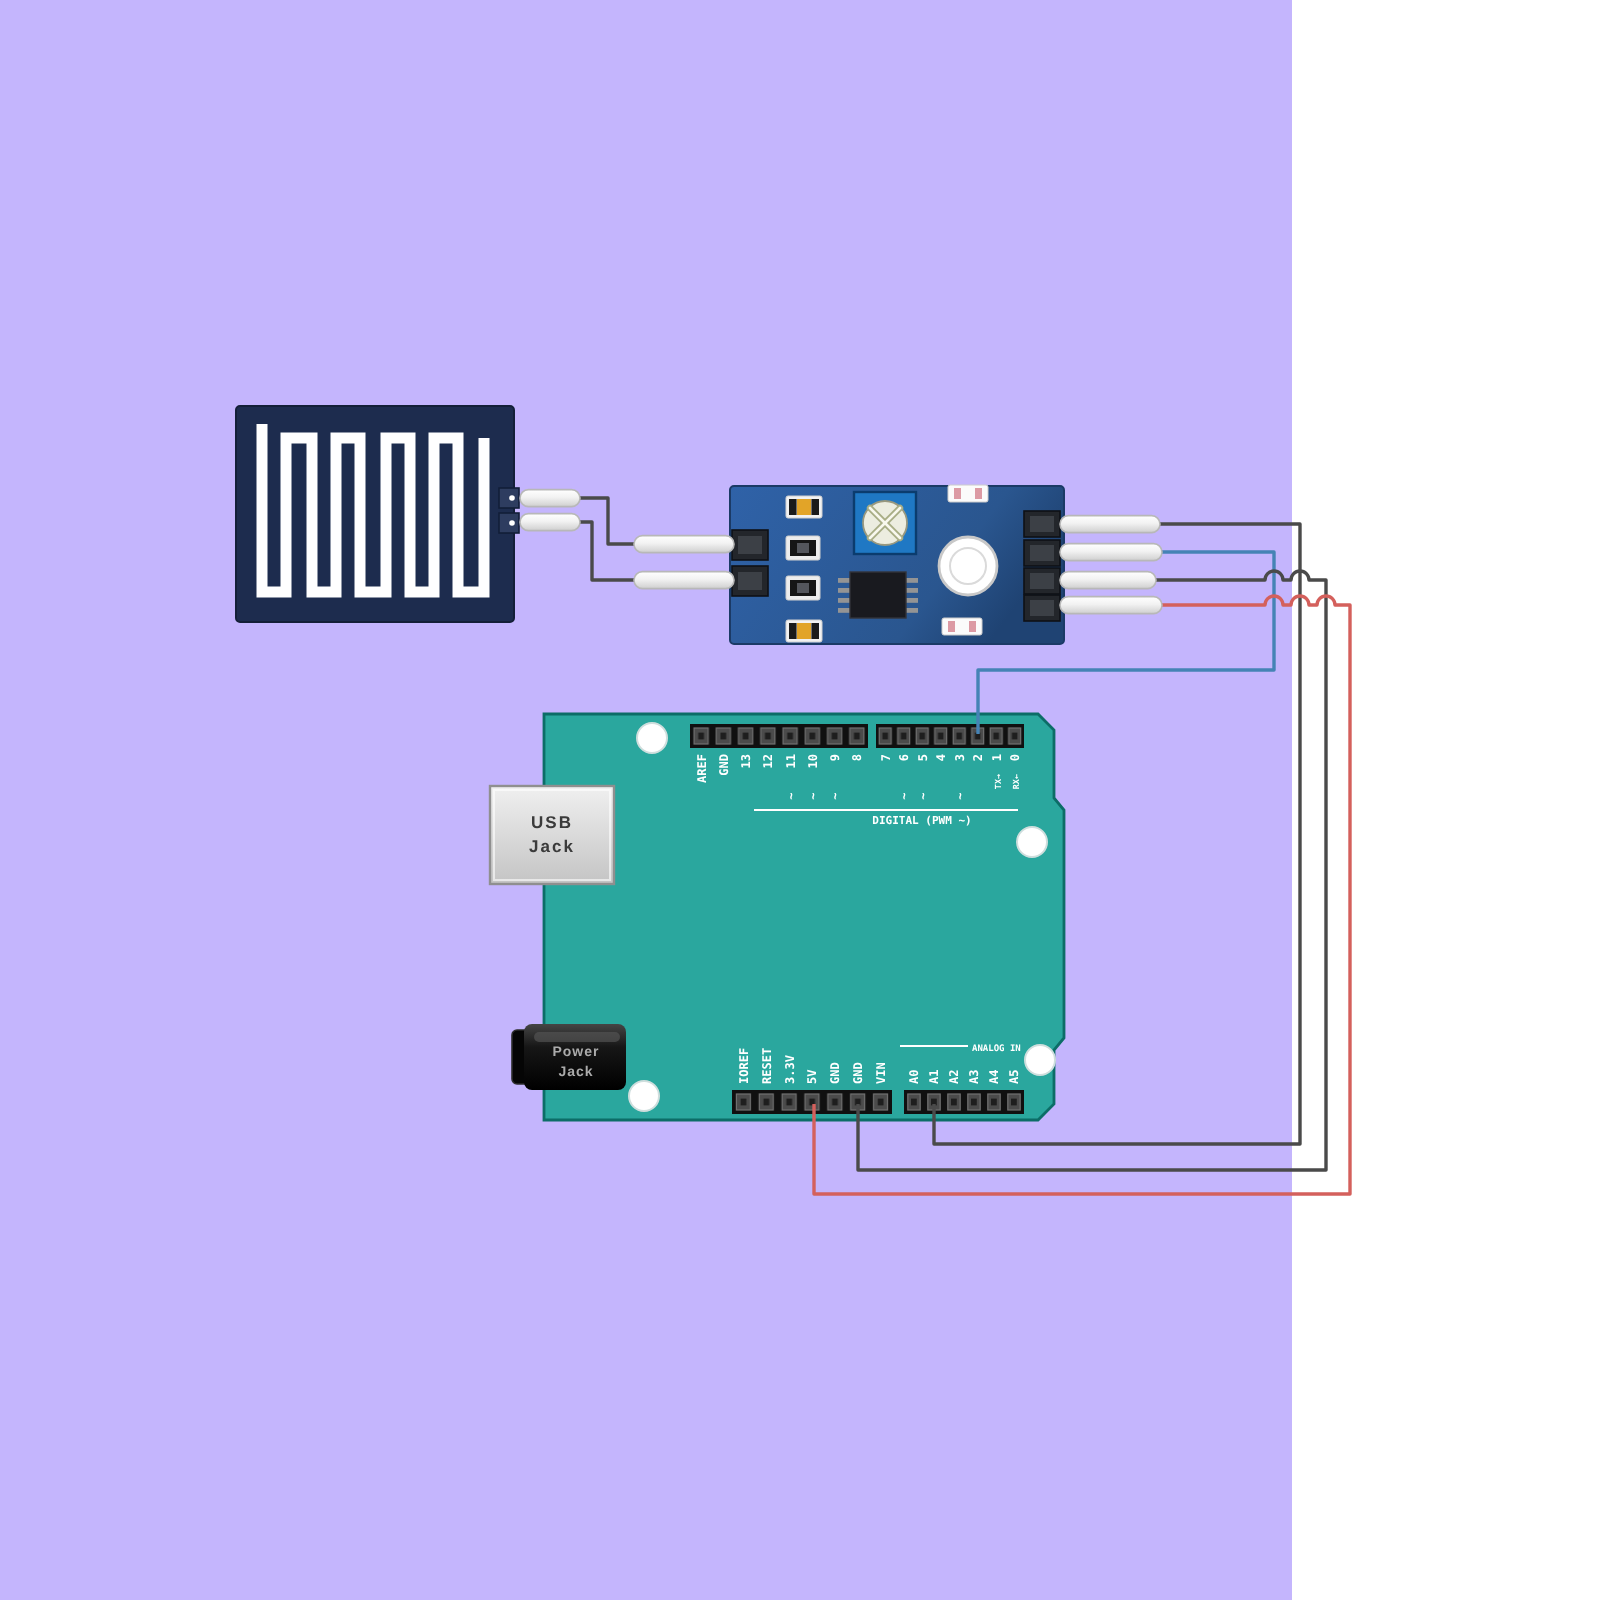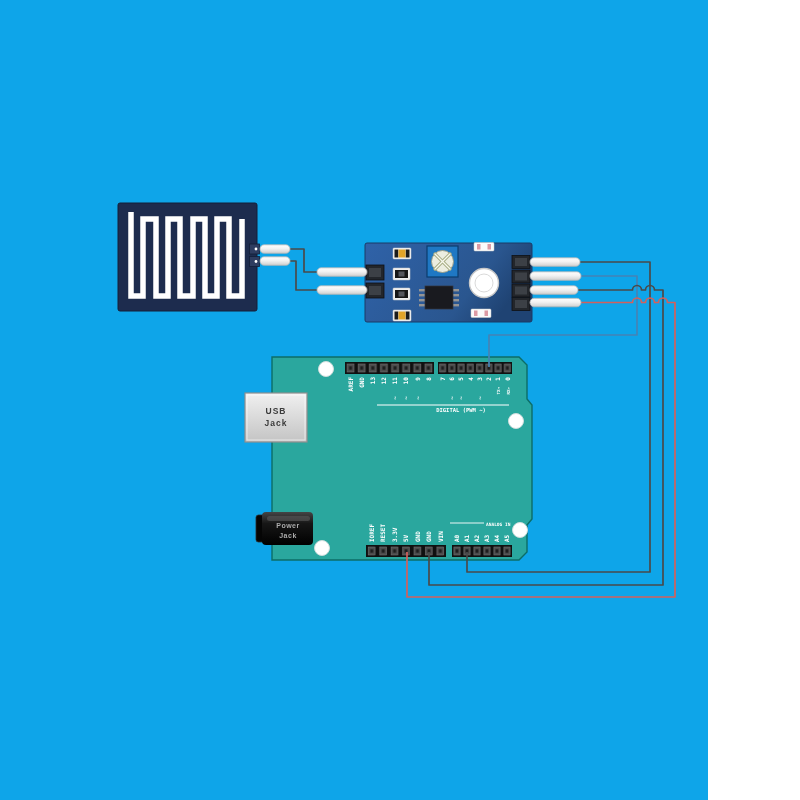--- a/index.html
+++ b/index.html
@@ -1,16 +1,16 @@
 <!DOCTYPE html>
 <html><head>
 <meta charset="utf-8">
 <style>
   html,body{margin:0;padding:0;background:#ffffff;}
-  .stage{width:708px;height:800px;position:relative;background:#0ea5e9;}
+  .stage{width:646px;height:800px;position:relative;background:#c4b5fd;}
   svg{display:block;}
   .pl{font:bold 6px "DejaVu Sans Mono", monospace; fill:#ffffff;}
   .pl-end{text-anchor:end;}
   .pl-mid{text-anchor:middle;}
   .cap{font:bold 5.5px "DejaVu Sans Mono", monospace; fill:#ffffff; text-anchor:middle;}
   .cap2{font:bold 4.5px "DejaVu Sans Mono", monospace; fill:#ffffff;}
   .tiny{font:bold 4.2px "DejaVu Sans Mono", monospace; fill:#ffffff; text-anchor:end;}
   .usbtxt{font:bold 8.5px "Liberation Sans", sans-serif; fill:#3b3b3b; text-anchor:middle; letter-spacing:1px;}
   .pjtxt{font:bold 7px "Liberation Sans", sans-serif; fill:#ababab; text-anchor:middle; letter-spacing:0.5px;}
   .wire{fill:none; stroke-width:1.7; stroke-linejoin:round;}

